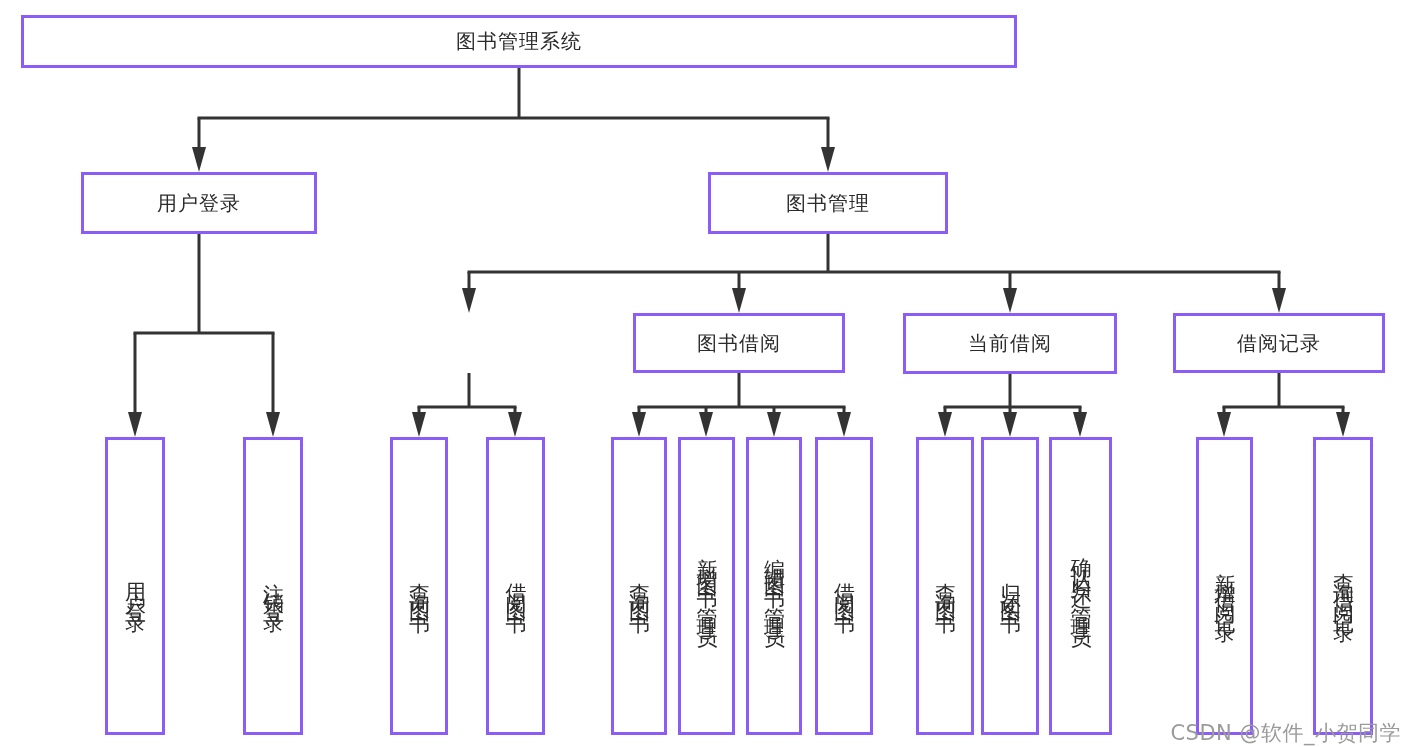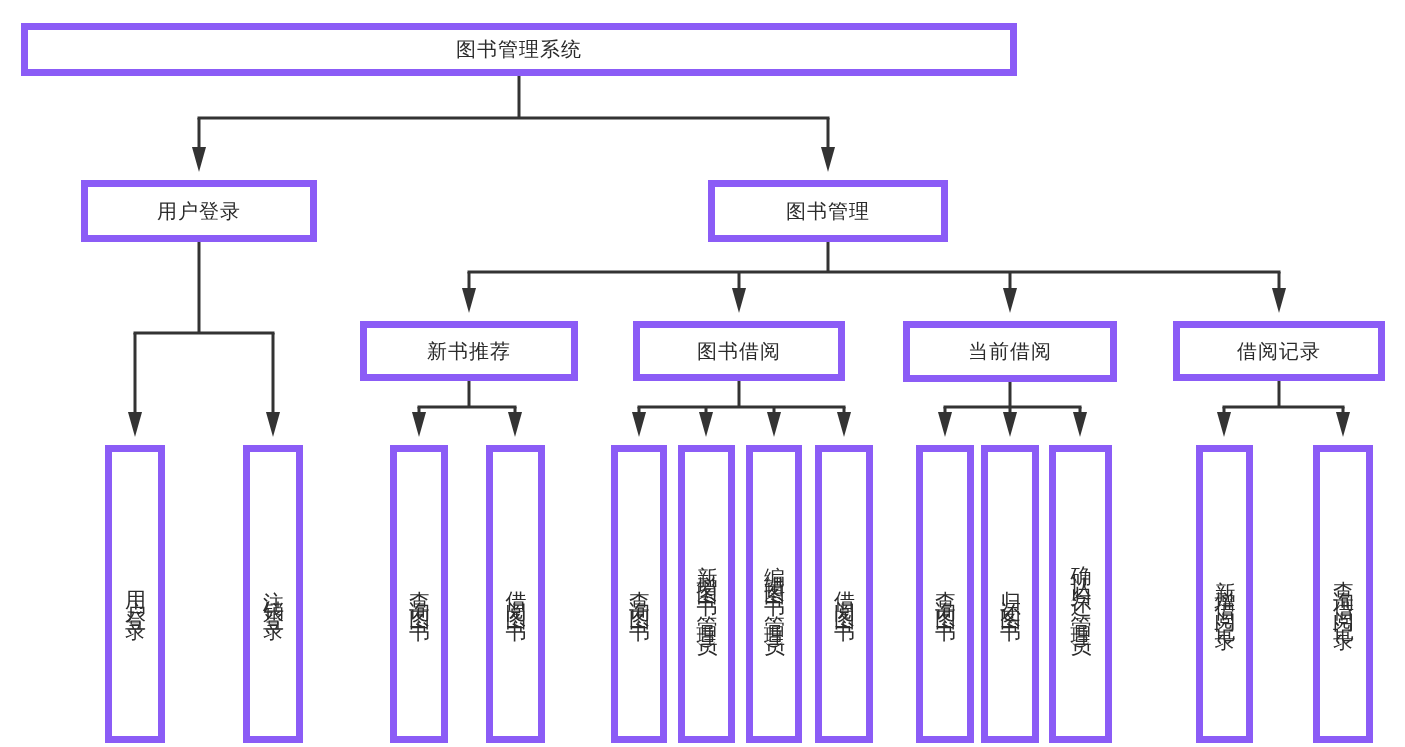--- a/index.html
+++ b/index.html
@@ -28,26 +28,25 @@
     stroke-width: 3;
   }
   .connectors polygon {
     fill: #333333;
     stroke: none;
   }
   .node {
     position: absolute;
     box-sizing: border-box;
     background: #ffffff;
-    border: 7px solid #8b5cf6;
+    border: 3px solid #8b5cf6;
     display: flex;
     align-items: center;
     justify-content: center;
     color: #2b2b2b;
-    margin-top: 8px;
   }
   .node.h span {
     font-size: 20px;
     letter-spacing: 1px;
     white-space: nowrap;
   }
   .node.leaf span {
     writing-mode: vertical-rl;
     text-orientation: mixed;
     font-size: 21px;
@@ -129,23 +128,20 @@
     <span>图书管理系统</span>
   </div>
 
   <div class="node h" style="left:81px; top:172px; width:236px; height:62px;">
     <span>用户登录</span>
   </div>
   <div class="node h" style="left:708px; top:172px; width:240px; height:62px;justify-content:center;">
     <span>图书管理</span>
   </div>
 
-  <div class="node h" style="left:360px; top:313px; width:218px; height:60px;">
-    <span>新书推荐</span>
-  </div>
   <div class="node h" style="left:633px; top:313px; width:212px; height:60px;">
     <span>图书借阅</span>
   </div>
   <div class="node h" style="left:903px; top:313px; width:214px; height:61px;">
     <span>当前借阅</span>
   </div>
   <div class="node h" style="left:1173px; top:313px; width:212px; height:60px;text-align:right;">
     <span>借阅记录</span>
   </div>
 
@@ -186,13 +182,14 @@
     <span>确认归还（管理员）</span>
   </div>
 
   <div class="node leaf" style="left:1196px; top:437px; width:57px; height:298px;">
     <span>新增借阅记录</span>
   </div>
   <div class="node leaf" style="left:1313px; top:437px; width:60px; height:298px;">
     <span>查询借阅记录</span>
   </div>
 
+  <div class="watermark">CSDN @软件_小贺同学</div>
 </div>
 
 </body></html>

